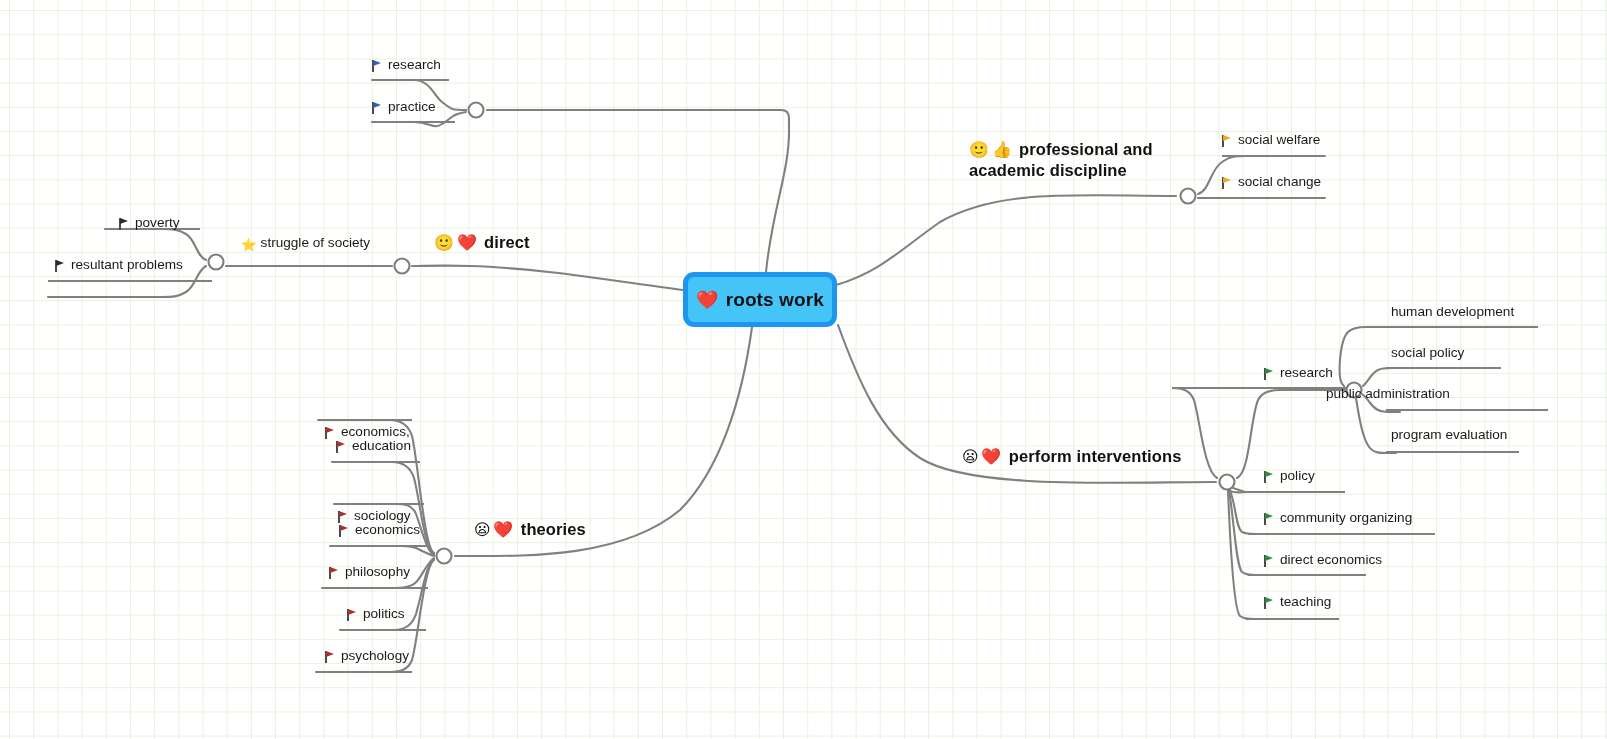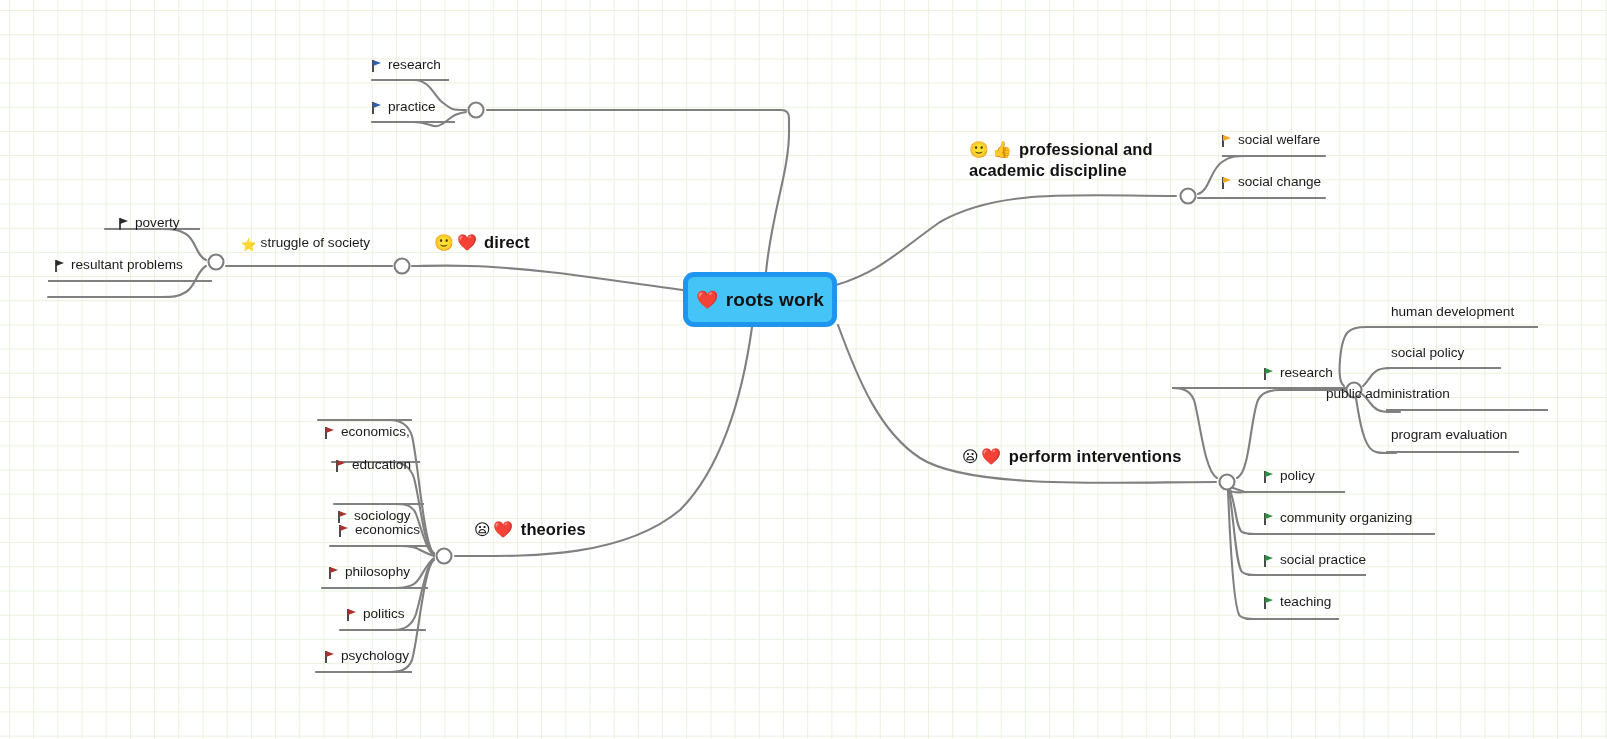--- a/index.html
+++ b/index.html
@@ -196,21 +196,21 @@
     <span class="flag black"><i></i><b></b></span><span class="txt">resultant problems</span>
   </div>
 
   <div class="node branch-label" style="left:474px;top:519px;">
     <span class="emo">😦</span><span class="emo">❤️</span><span class="txt">theories</span>
   </div>
 
   <div class="node leaf" style="left:325px;top:397px;margin-top:28px;">
     <span class="flag darkred"><i></i><b></b></span><span class="txt">economics,</span>
   </div>
-  <div class="node leaf" style="left:336px;top:439px;margin-top:19px;">
+  <div class="node leaf" style="left:336px;top:439px;">
     <span class="flag darkred"><i></i><b></b></span><span class="txt">education</span>
   </div>
   <div class="node leaf" style="left:338px;top:509px;">
     <span class="flag darkred"><i></i><b></b></span><span class="txt">sociology</span>
   </div>
   <div class="node leaf" style="left:339px;top:523px;">
     <span class="flag darkred"><i></i><b></b></span><span class="txt">economics</span>
   </div>
   <div class="node leaf" style="left:329px;top:565px;">
     <span class="flag darkred"><i></i><b></b></span><span class="txt">philosophy</span>
@@ -229,21 +229,21 @@
   <div class="node leaf" style="left:1264px;top:366px;">
     <span class="flag green"><i></i><b></b></span><span class="txt">research</span>
   </div>
   <div class="node leaf" style="left:1264px;top:469px;">
     <span class="flag green"><i></i><b></b></span><span class="txt">policy</span>
   </div>
   <div class="node leaf" style="left:1264px;top:511px;">
     <span class="flag green"><i></i><b></b></span><span class="txt">community organizing</span>
   </div>
   <div class="node leaf" style="left:1264px;top:553px;">
-    <span class="flag green"><i></i><b></b></span><span class="txt">social practice</span>
+    <span class="flag green"><i></i><b></b></span><span class="txt">direct economics</span>
   </div>
   <div class="node leaf" style="left:1264px;top:595px;">
     <span class="flag green"><i></i><b></b></span><span class="txt">teaching</span>
   </div>
 
   <div class="node leaf" style="left:1391px;top:305px;">
     <span class="txt">human development</span>
   </div>
   <div class="node leaf" style="left:1391px;top:346px;">
     <span class="txt">social policy</span>

